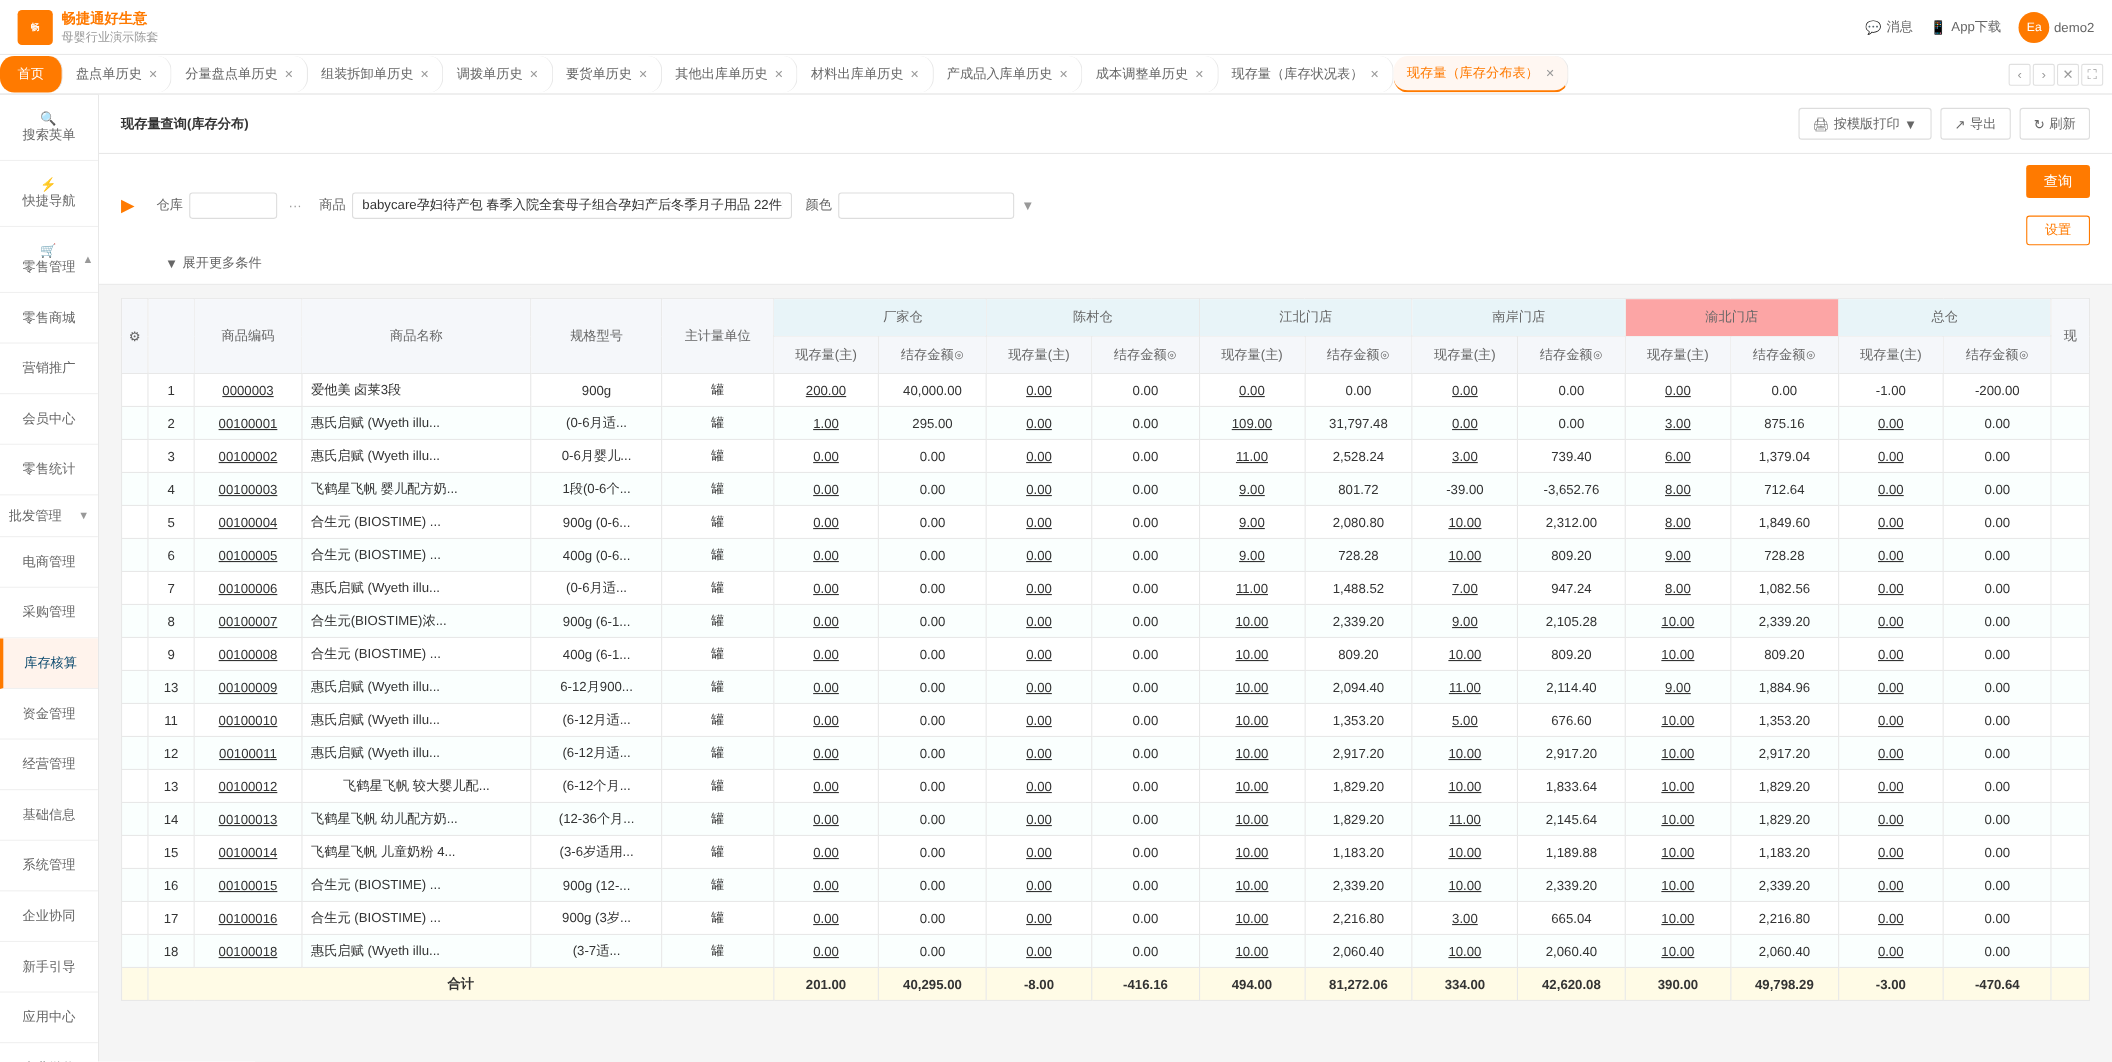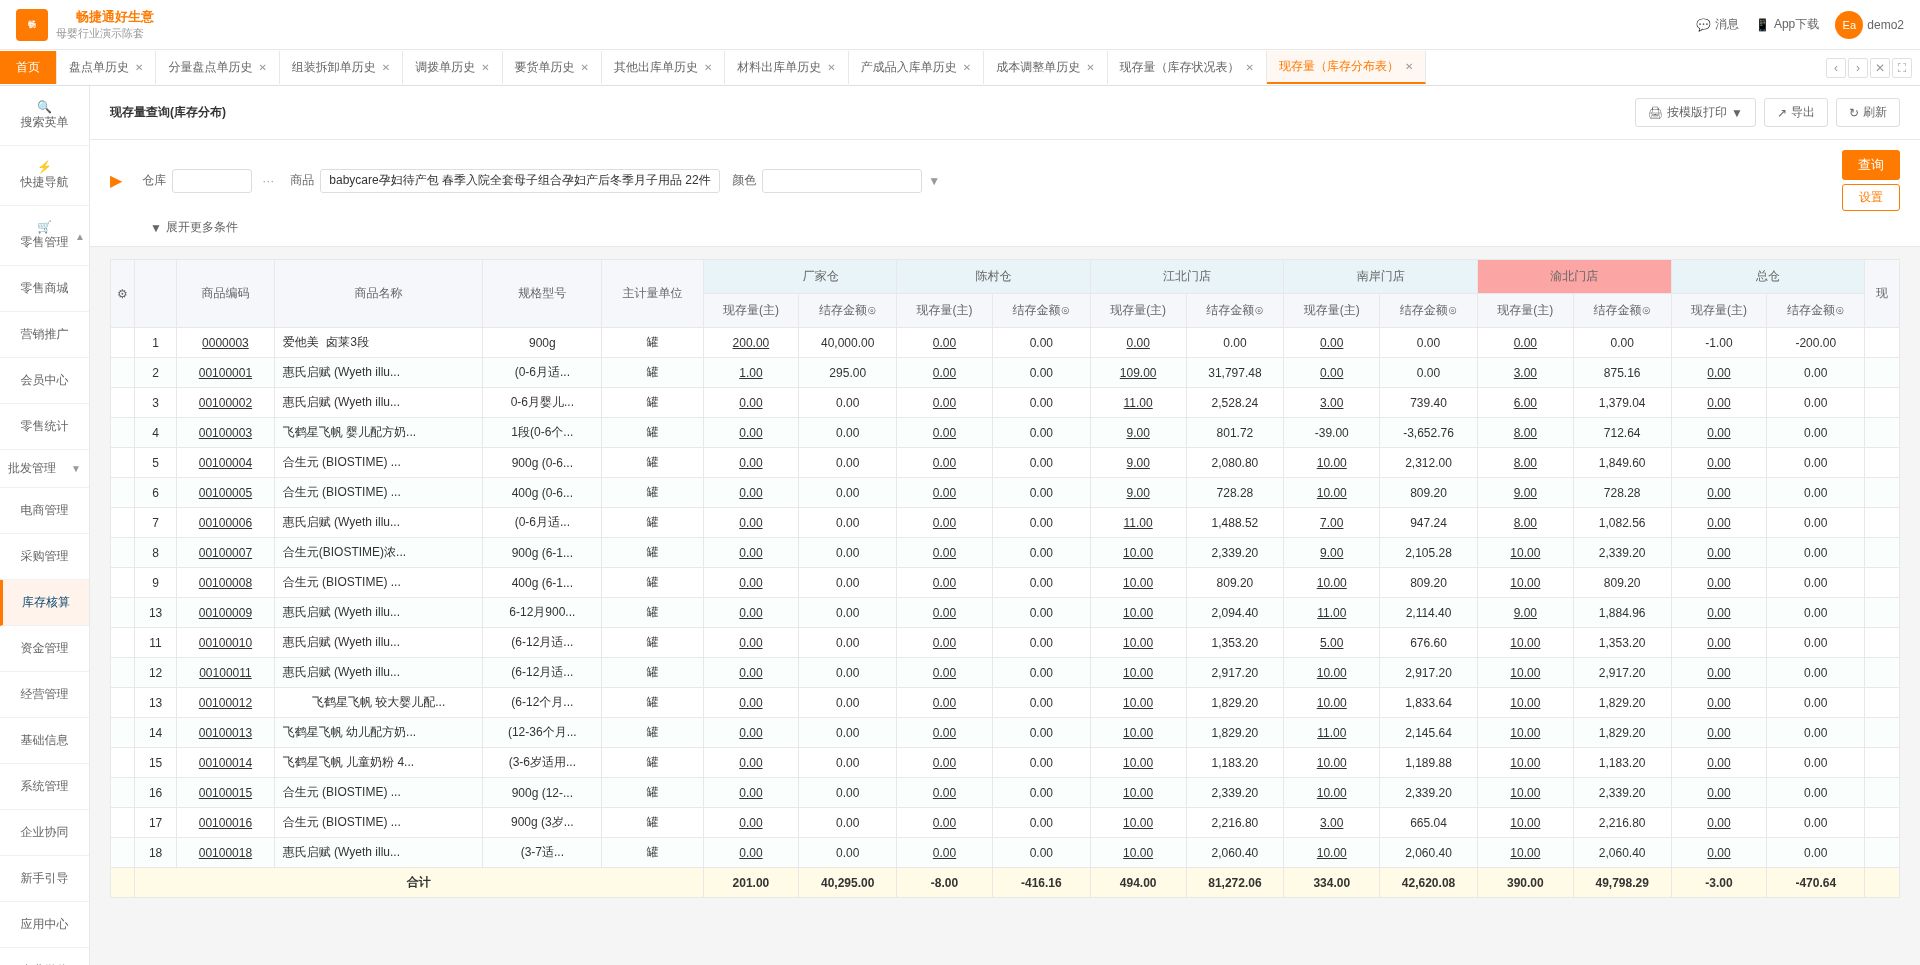--- a/index.html
+++ b/index.html
@@ -8,21 +8,21 @@
     
     .top-bar { background: #fff; height: 50px; display: flex; align-items: center; padding: 0 16px; border-bottom: 1px solid #e8e8e8; justify-content: space-between; }
     .logo-area { display: flex; align-items: center; gap: 8px; }
     .logo-icon { width: 32px; height: 32px; background: #ff7a00; border-radius: 4px; display: flex; align-items: center; justify-content: center; color: white; font-size: 10px; font-weight: bold; }
     .top-right { display: flex; align-items: center; gap: 16px; }
     .top-right-item { display: flex; align-items: center; gap: 4px; color: #666; cursor: pointer; }
     .avatar { width: 28px; height: 28px; background: #ff7a00; border-radius: 50%; display: flex; align-items: center; justify-content: center; color: white; font-size: 11px; }
     
     
     .tab-bar { background: #fff; height: 36px; display: flex; align-items: center; border-bottom: 1px solid #e0e0e0; overflow: hidden; }
-    .tab-item { display: flex; align-items: center; padding: 0 12px; height: 33px; font-size: 12px; color: #666; cursor: pointer; border-right: 1px solid #e8e8e8; white-space: nowrap; flex-shrink: 0; position: relative; }
+    .tab-item { display: flex; align-items: center; padding: 0 12px; height: 33px; font-size: 12px; color: #666; cursor: pointer; border-right: 1px solid #e8e8e8; white-space: nowrap; flex-shrink: 0; position: relative; border-radius: 13px; }
     .tab-item.active { background: #fff7f2; color: #ff7a00; border-bottom: 2px solid #ff7a00; }
     .tab-home { background: #ff7a00; color: white; padding: 0 16px; }
     .tab-close { margin-left: 6px; color: #999; font-size: 10px; }
     .tab-arrows { display: flex; align-items: center; margin-left: auto; gap: 2px; padding-right: 8px; }
     .tab-arrow { width: 20px; height: 20px; display: flex; align-items: center; justify-content: center; cursor: pointer; color: #999; border: 1px solid #e0e0e0; border-radius: 2px; }
     
     
     .main-layout { display: flex; height: calc(965px - 86px); }
     
     
@@ -65,21 +65,21 @@
   </style>
 </head>
 <body>
 
 <div class="top-bar">
   <div class="logo-area">
     <div class="logo-icon">
       <span style="font-size:8px;">畅</span>
     </div>
     <div>
-      <div style="font-size:13px;font-weight:bold;color:#ff7a00;margin-left:20px;">畅捷通好生意</div>
+      <div style="font-size:13px;font-weight:bold;color:#ff7a00;">畅捷通好生意</div>
       <div style="font-size:11px;color:#999;">母婴行业演示陈套</div>
     </div>
   </div>
   <div class="top-right">
     <div class="top-right-item">
       <span>💬</span>
       <span>消息</span>
     </div>
     <div class="top-right-item">
       <span>📱</span>
@@ -212,21 +212,21 @@
         </div>
         <div class="filter-group">
           <span class="filter-label">商品</span>
           <input class="filter-input filter-input-long" type="text" value="babycare孕妇待产包 春季入院全套母子组合孕妇产后冬季月子用品 22件套 ..." style="">
         </div>
         <div class="filter-group">
           <span class="filter-label">颜色</span>
           <input class="filter-input filter-input-medium" type="text" style="">
           <span style="cursor:pointer;color:#999;">▼</span>
         </div>
-        <div style="display:flex;flex-direction:column;gap:4px;margin-left:auto;">
+        <div style="display:flex;flex-direction:column;gap:16px;margin-left:auto;">
           <button class="orange-btn">查询</button>
           <button class="setting-btn">设置</button>
         </div>
       </div>
       <div class="filter-expand" style="margin-top:8px;margin-left:40px;">
         <span>▼</span>
         <span>展开更多条件</span>
       </div>
     </div>
 
@@ -261,21 +261,21 @@
             <th>结存金额⊙</th>
             <th>现存量(主)</th>
             <th>结存金额⊙</th>
           </tr>
         </thead>
         <tbody id="table-body">
         <tr>
     <td></td>
     <td class="col-num">1</td>
     <td class="num-link">0000003</td>
-    <td style="text-align:left;font-family:Liberation Mono, monospace;">爱他美 卤莱3段</td>
+    <td style="text-align:left;">爱他美 卤莱3段</td>
     <td>900g</td>
     <td>罐</td>
     <td class="num-link">200.00</td>
     <td>40,000.00</td>
     <td class="num-link">0.00</td>
     <td class="">0.00</td>
     <td class="num-link">0.00</td>
     <td>0.00</td>
     <td class="num-link">0.00</td>
     <td class="">0.00</td>

